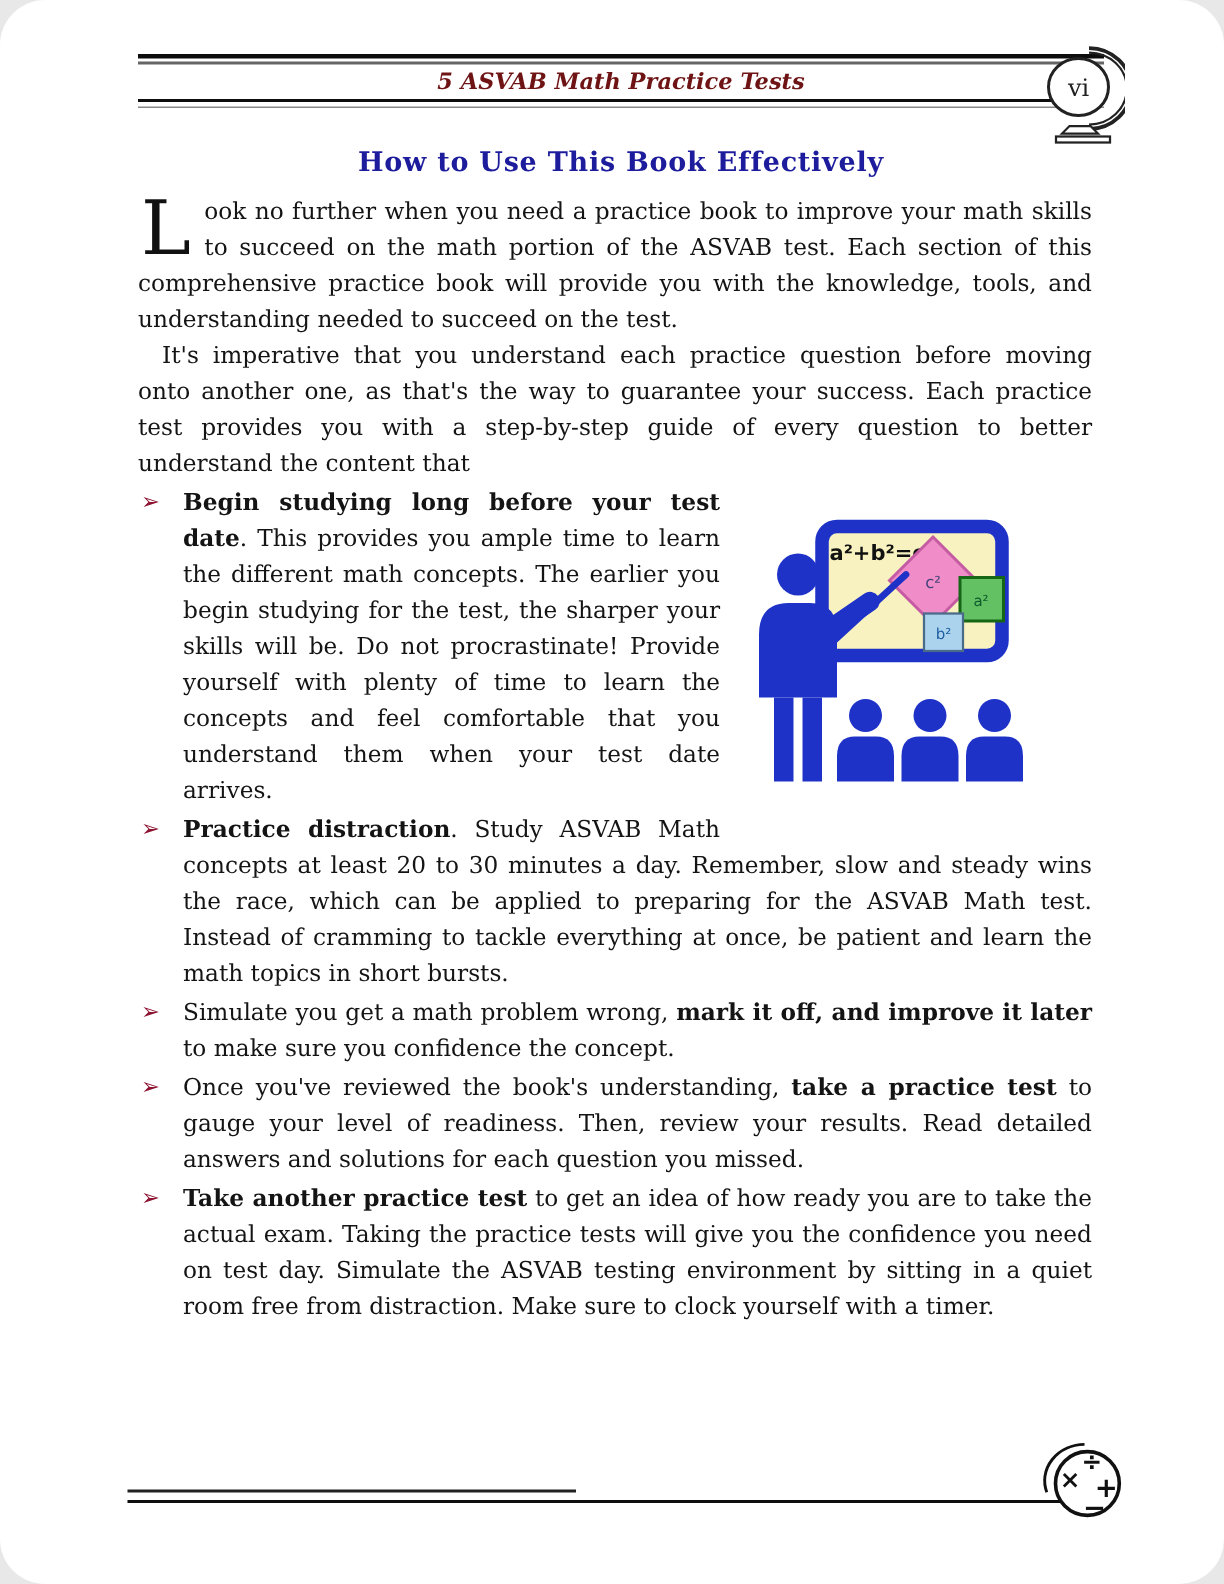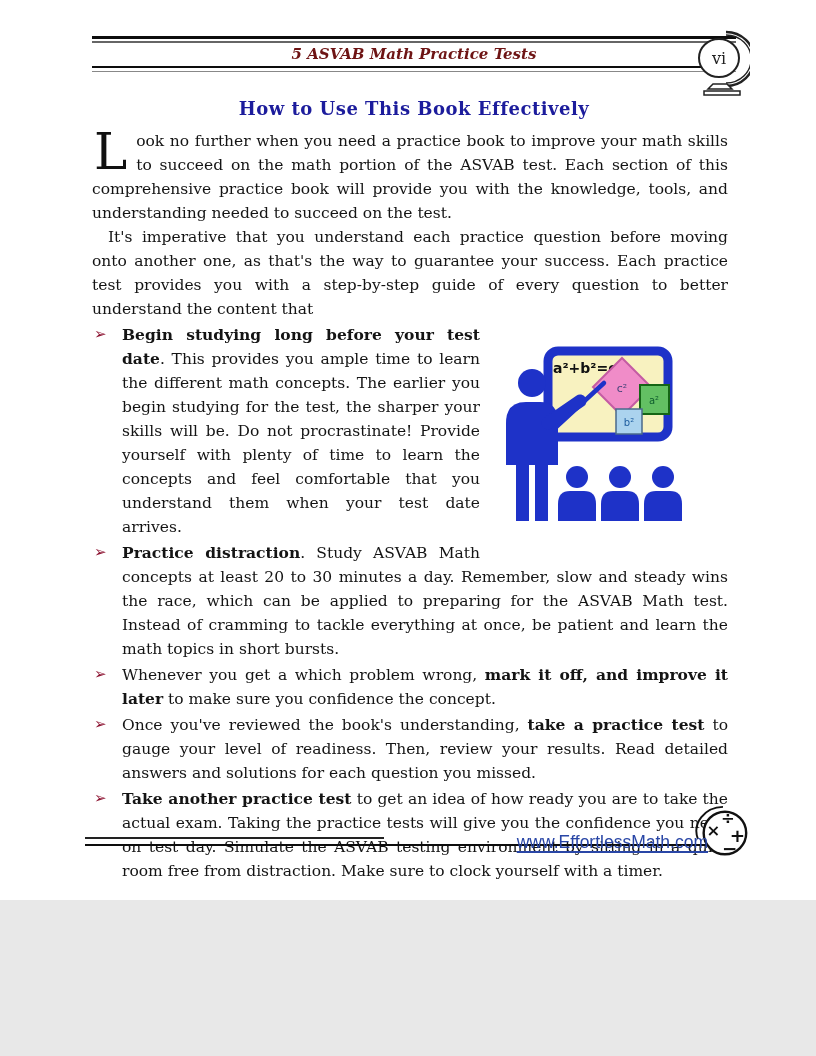--- a/index.html
+++ b/index.html
@@ -1,20 +1,21 @@
 <!DOCTYPE html>
 <html style="--header-maroon: #6e1414; --title-navy: #1c1c9c; --body-text: #141414; --bullet-red: #8c1230; --clipart-blue: #1e32c8; --board-yellow: #f8f2c0; --pink-square: #f08cc8; --pink-border: #c45ba3; --green-square: #63c063; --green-border: #156615; --blue-square: #abd3ee; --blue-square-border: #4a6a8a; --link-blue: #2946a6; --rule-black: #0d0d0d;"><head>
 <meta charset="utf-8">
 <style>
   html,body{margin:0;padding:0;background:#e8e8e8;}
   .page{
-    width:816px;height:900px;position:relative;overflow:hidden;
+    width:816px;height:1056px;position:relative;overflow:hidden;
     background:#ffffff;margin:0 auto;
     font-family:"DejaVu Serif","Liberation Serif",serif;
     color:var(--body-text,#141414);
+    border-radius:30px;
   }
   
   .header{margin:36px 80px 0 92px;position:relative;}
   .rule-top{height:7px;border-top:3px solid var(--rule-black,#0d0d0d);border-bottom:2px solid #666;box-sizing:border-box;}
   .header-title{
     text-align:center;font-size:15px;font-weight:bold;font-style:italic;
     color:var(--header-maroon,#6e1414);padding:2px 0 3px;
   }
   .rule-bottom{height:6px;border-top:2.5px solid var(--rule-black,#0d0d0d);border-bottom:1.5px solid #888;box-sizing:border-box;}
   .globe{position:absolute;right:-14px;top:-8px;width:56px;height:68px;}
@@ -114,31 +115,30 @@
       <g>
         <circle cx="173" cy="152" r="11" class="blue"></circle>
         <path d="M154,196 V179 Q154,166 166,166 H180 Q192,166 192,179 V196 Z" class="blue"></path>
       </g>
     </svg>
         </span></p>
 
     <ul class="bullets">
         <li><span class="marker">➢</span><span class="b">Begin studying long before your test date</span><span>. This provides you ample time to learn the different math concepts. The earlier you begin studying for the test, the sharper your skills will be. Do not procrastinate! Provide yourself with plenty of time to learn the concepts and feel comfortable that you understand them when your test date arrives.</span></li>
         <li><span class="marker">➢</span><span class="b">Practice distraction</span><span>. Study ASVAB Math concepts at least 20 to 30 minutes a day. Remember, slow and steady wins the race, which can be applied to preparing for the ASVAB Math test. Instead of cramming to tackle everything at once, be patient and learn the math topics in short bursts.</span></li>
-        <li><span class="marker">➢</span><span>Whenever you get a which problem wrong, </span><span class="b">mark it off, and improve it later</span><span> to make sure you confidence the concept.</span></li>
+        <li><span class="marker">➢</span><span>Simulate you get a math problem wrong, </span><span class="b">mark it off, and improve it later</span><span> to make sure you confidence the concept.</span></li>
         <li><span class="marker">➢</span><span>Once you've reviewed the book's understanding, </span><span class="b">take a practice test</span><span> to gauge your level of readiness. Then, review your results. Read detailed answers and solutions for each question you missed.</span></li>
         <li><span class="marker">➢</span><span class="b">Take another practice test</span><span> to get an idea of how ready you are to take the actual exam. Taking the practice tests will give you the confidence you need on test day. Simulate the ASVAB testing environment by sitting in a quiet room free from distraction. Make sure to clock yourself with a timer.</span></li>
       </ul>
 
   </main>
 
   <footer class="footer">
     <div class="footer-rule-long"></div>
     <div class="footer-rule-short"></div>
-    <a href="#" class="footer-link">www.EffortlessMath.com</a>
     <svg class="math-badge" viewBox="0 0 60 60">
       <path d="M4,36 A28,25 0 0 1 30,3" fill="none" stroke="#111" stroke-width="2"></path>
       <circle cx="32" cy="30" r="22" fill="#ffffff" stroke="#111" stroke-width="2.5"></circle>
       <text x="20" y="33" text-anchor="middle" font-size="17" font-weight="bold" fill="#111" class="svg-sans">×</text>
       <text x="35" y="21" text-anchor="middle" font-size="17" font-weight="bold" fill="#111" class="svg-sans">÷</text>
       <text x="45" y="39" text-anchor="middle" font-size="19" font-weight="bold" fill="#111" class="svg-sans">+</text>
       <text x="37" y="53" text-anchor="middle" font-size="19" font-weight="bold" fill="#111" class="svg-sans">−</text>
     </svg>
   </footer>
 

